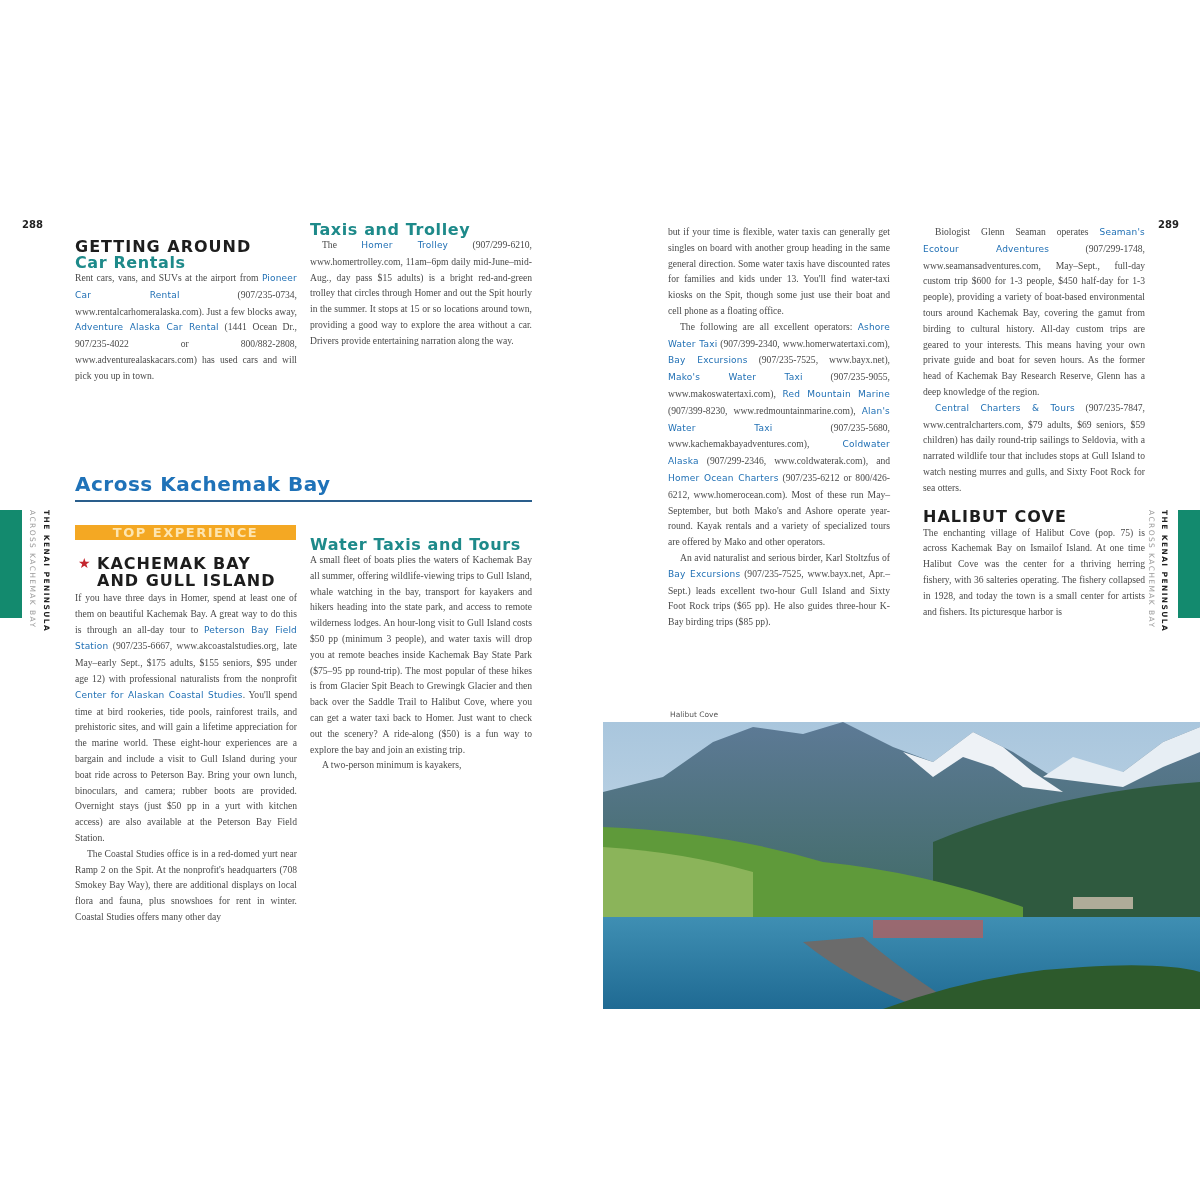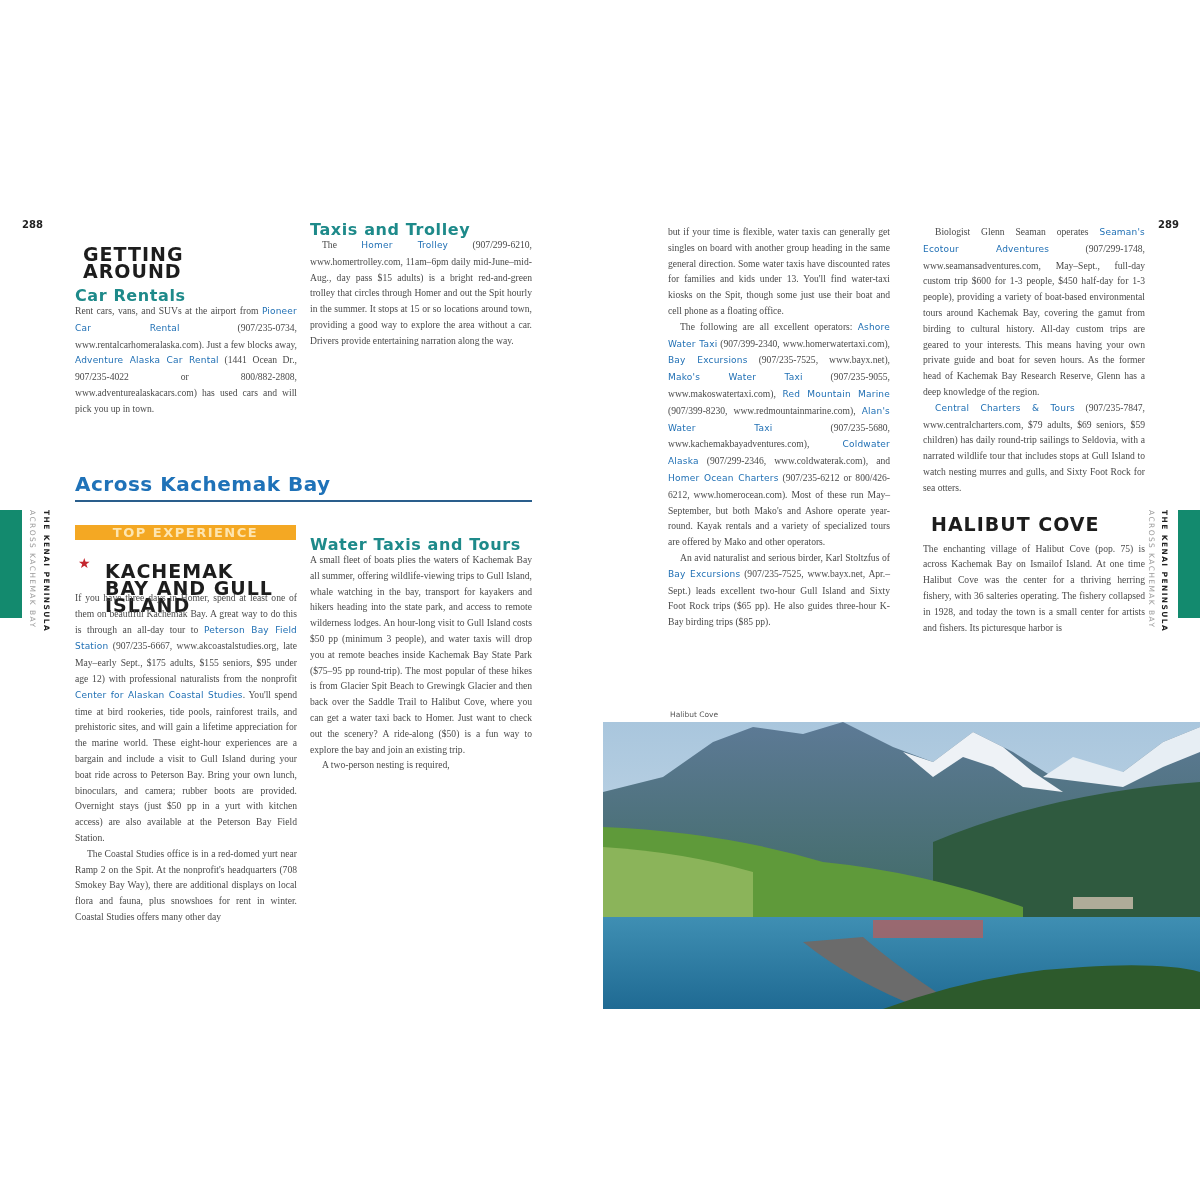--- a/index.html
+++ b/index.html
@@ -14,21 +14,21 @@
   .pnum.left { left: 22px; }
   .pnum.right { left: 1158px; }
 
   .col { position: absolute; font-size: 9.6px; line-height: 15.8px; text-align: justify;
          color: #4a4a4a; }
   .col p { margin: 0; text-indent: 0; }
   .col p.ind { text-indent: 12px; }
   .lk { color: #1f6fb4; font-family: "DejaVu Sans", sans-serif; font-size: 9px; letter-spacing: 0.2px; }
 
   .h-sec { font-family: "DejaVu Sans", sans-serif; font-weight: bold; color: #1d1d1d;
-           font-size: 19px; letter-spacing: 1px; line-height: 17px; margin: 8px; }
+           font-size: 16px; letter-spacing: 1px; line-height: 17px; margin: 0; }
   .h-sub { font-family: "DejaVu Sans", sans-serif; color: #1e8a8a; font-size: 16px;
            letter-spacing: 0.6px; line-height: 15px; margin: 0; }
 
   .chapter-title { position: absolute; left: 75px; top: 472px; width: 457px;
                    font-family: "DejaVu Sans", sans-serif; font-weight: bold; font-size: 20px;
                    color: #1f72b8; letter-spacing: 0.5px; border-bottom: 2px solid #2a5e8c;
                    padding-bottom: 4px; }
   .top-exp { position: absolute; left: 75px; top: 525px; width: 221px; height: 15px;
              background: #f4a823; color: #fde5b0; font-family: "DejaVu Sans", sans-serif;
              font-weight: bold; font-size: 13px; letter-spacing: 1.5px; text-align: center;
@@ -91,21 +91,21 @@
     <p>
       <span>If you have three days in Homer, spend at least one of them on beautiful Kachemak Bay. A great way to do this is through an all-day tour to </span><span class="lk">Peterson Bay Field Station</span><span> (907/235-6667, www.akcoastalstudies.org, late May–early Sept., $175 adults, $155 seniors, $95 under age 12) with professional naturalists from the nonprofit </span><span class="lk">Center for Alaskan Coastal Studies</span><span>. You'll spend time at bird rookeries, tide pools, rainforest trails, and prehistoric sites, and will gain a lifetime appreciation for the marine world. These eight-hour experiences are a bargain and include a visit to Gull Island during your boat ride across to Peterson Bay. Bring your own lunch, binoculars, and camera; rubber boots are provided. Overnight stays (just $50 pp in a yurt with kitchen access) are also available at the Peterson Bay Field Station.</span>
     </p>
     <p class="ind">The Coastal Studies office is in a red-domed yurt near Ramp 2 on the Spit. At the nonprofit's headquarters (708 Smokey Bay Way), there are additional displays on local flora and fauna, plus snowshoes for rent in winter. Coastal Studies offers many other day</p>
   </div>
 
   <div class="col" style="left:310px; top:527px; width:222px;">
     <div style="height:10px"></div>
     <h3 class="h-sub">Water Taxis and Tours</h3>
     <p>A small fleet of boats plies the waters of Kachemak Bay all summer, offering wildlife-viewing trips to Gull Island, whale watching in the bay, transport for kayakers and hikers heading into the state park, and access to remote wilderness lodges. An hour-long visit to Gull Island costs $50 pp (minimum 3 people), and water taxis will drop you at remote beaches inside Kachemak Bay State Park ($75–95 pp round-trip). The most popular of these hikes is from Glacier Spit Beach to Grewingk Glacier and then back over the Saddle Trail to Halibut Cove, where you can get a water taxi back to Homer. Just want to check out the scenery? A ride-along ($50) is a fun way to explore the bay and join an existing trip.</p>
-    <p class="ind">A two-person nesting is required,</p>
+    <p class="ind">A two-person minimum is kayakers,</p>
   </div>
 </div>
 
 <div class="page page-right"></div>
 <div class="pnum right">289</div>
 
 <div class="side-tab right"></div>
 <div class="side-text" style="left:1160px;">
   <span class="side-main">THE KENAI PENINSULA</span>
 </div>

